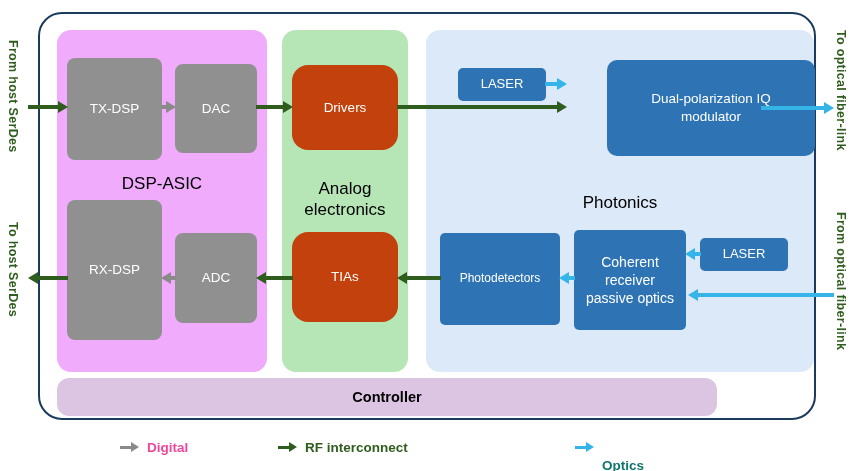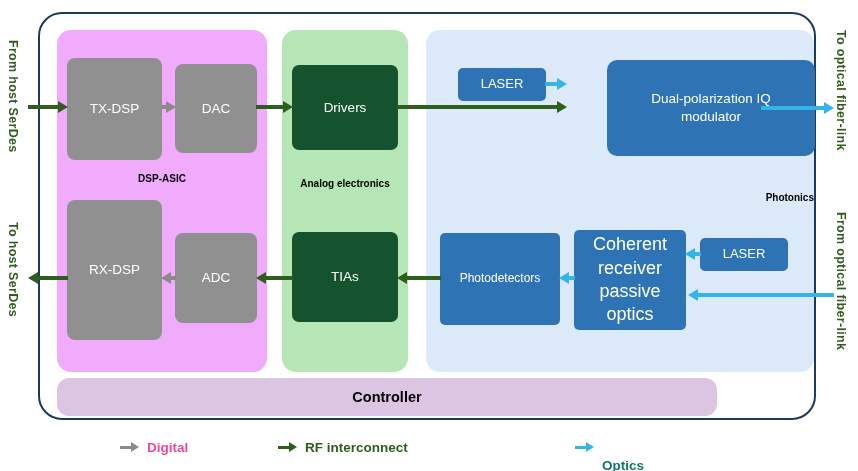--- a/index.html
+++ b/index.html
@@ -11,25 +11,25 @@
 
   .section { position:absolute; border-radius:14px; }
   .sec-dsp       { left:57px;  top:30px; width:210px; height:342px; background:#f0abfc; }
   .sec-analog    { left:282px; top:30px; width:126px; height:342px; background:#b6e6b6; }
   .sec-photonics { left:426px; top:30px; width:388px; height:342px; background:#dce9f8; }
 
   .box { position:absolute; display:flex; align-items:center; justify-content:center;
          text-align:center; color:#ffffff; font-size:13.5px; line-height:1.3;
          border-radius:8px; padding:16px; }
   .gray-box  { background:#909090; }
-  .green-box { background:#14532d; border-radius:7px; }
+  .green-box { background:#c2410c; border-radius:16px; }
   .blue-box  { background:#2e74b5; border-radius:5px; }
 
   .sec-label { position:absolute; left:0; width:100%; text-align:center;
-               font-weight:bold; color:#000000; font-size:10px; line-height:1.25; }
+               font-weight:normal; color:#000000; font-size:17px; line-height:1.25; }
 
   .controller { position:absolute; left:57px; top:378px; width:660px; height:38px;
                 background:#dcc5e3; border-radius:12px; display:flex; align-items:center;
                 justify-content:center; font-weight:bold; font-size:14.5px; color:#000; }
 
   .vlabel { position:absolute; writing-mode:vertical-rl; font-weight:bold;
             font-size:12.5px; color:#2f5d1d; letter-spacing:0.3px; white-space:nowrap; }
 
   .digital { --c:#8a8a8a; }
   .rf      { --c:#2f5d1d; }
@@ -72,23 +72,23 @@
 
   <div class="section sec-analog">
     <div class="box green-box" style="left:10px; top:35px; width:106px; height:85px;">Drivers</div>
     <div class="sec-label" style="top:148px; padding:0 8px;">Analog electronics</div>
     <div class="box green-box" style="left:10px; top:202px; width:106px; height:90px;">TIAs</div>
   </div>
 
   <div class="section sec-photonics">
     <div class="box blue-box" style="left:32px; top:38px; width:88px; height:33px; font-size:13px;">LASER</div>
     <div class="box blue-box" style="left:140px; top:30px; width:208px; height:96px; border-radius:10px;margin-left:41px;">Dual-polarization IQ modulator</div>
-    <div class="sec-label" style="top:162px;text-align:right;">Photonics</div>
+    <div class="sec-label" style="top:162px;">Photonics</div>
     <div class="box blue-box" style="left:14px; top:203px; width:120px; height:92px; font-size:12px;">Photodetectors</div>
-    <div class="box blue-box" style="left:148px; top:200px; width:112px; height:100px; font-size:18px; padding:4px 10px;">Coherent receiver passive optics</div>
+    <div class="box blue-box" style="left:148px; top:200px; width:112px; height:100px; font-size:14px; padding:4px 10px;">Coherent receiver passive optics</div>
     <div class="box blue-box" style="left:274px; top:208px; width:88px; height:33px; font-size:13px;">LASER</div>
   </div>
 
   <div class="controller">Controller</div>
 
   <div class="arrow rf right" style="left:28px;  top:101px; width:40px;">
       <i class="shaft"></i>
       <i class="head"></i>
     </div>
   <div class="arrow digital right" style="left:161px; top:101px; width:15px;">

